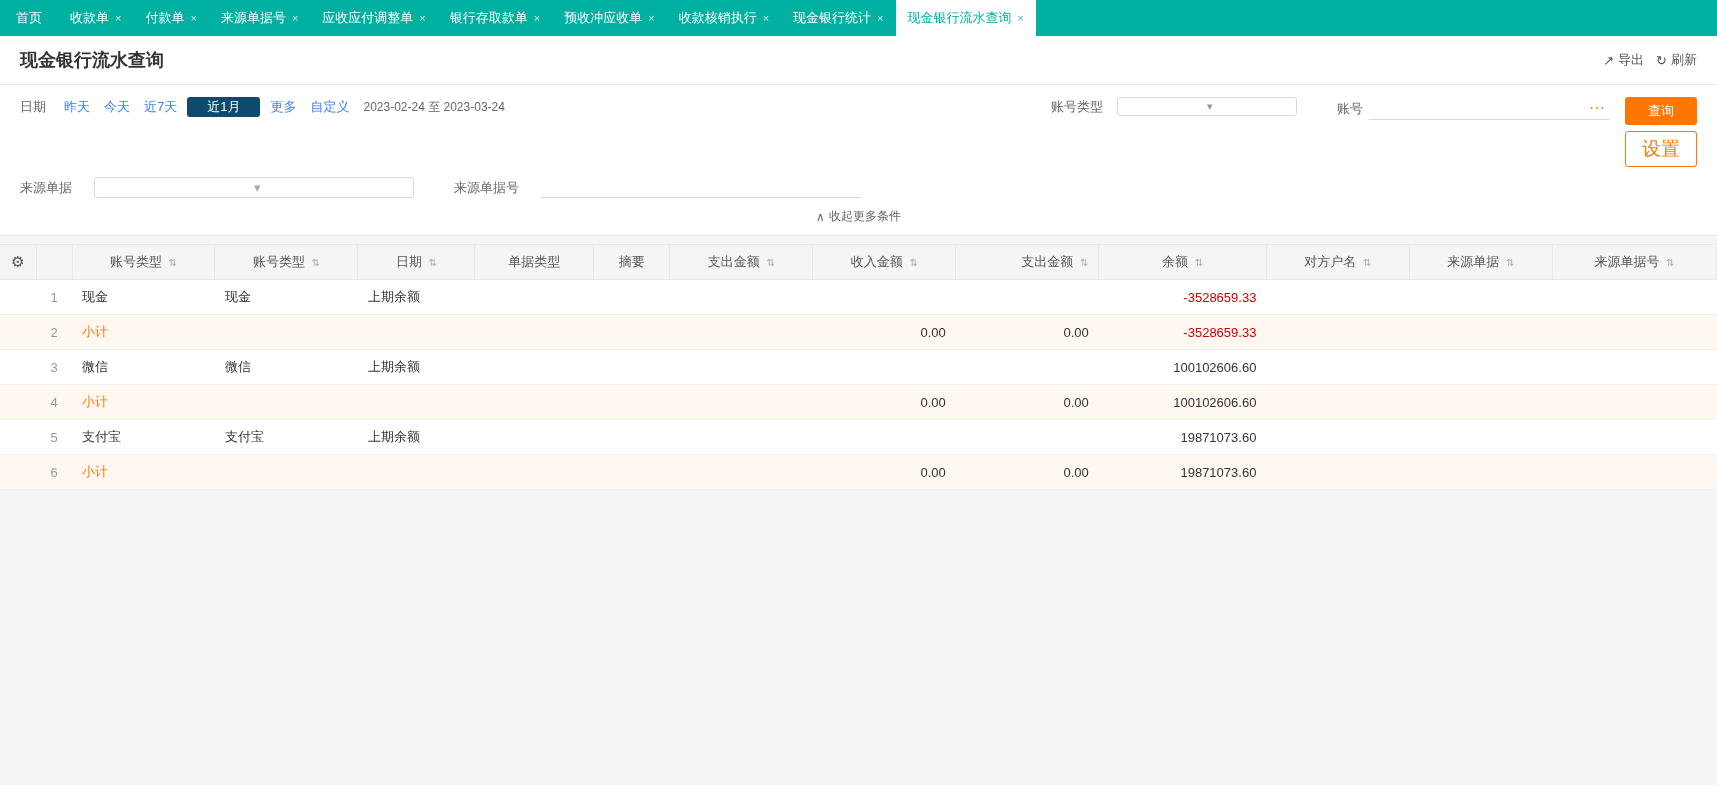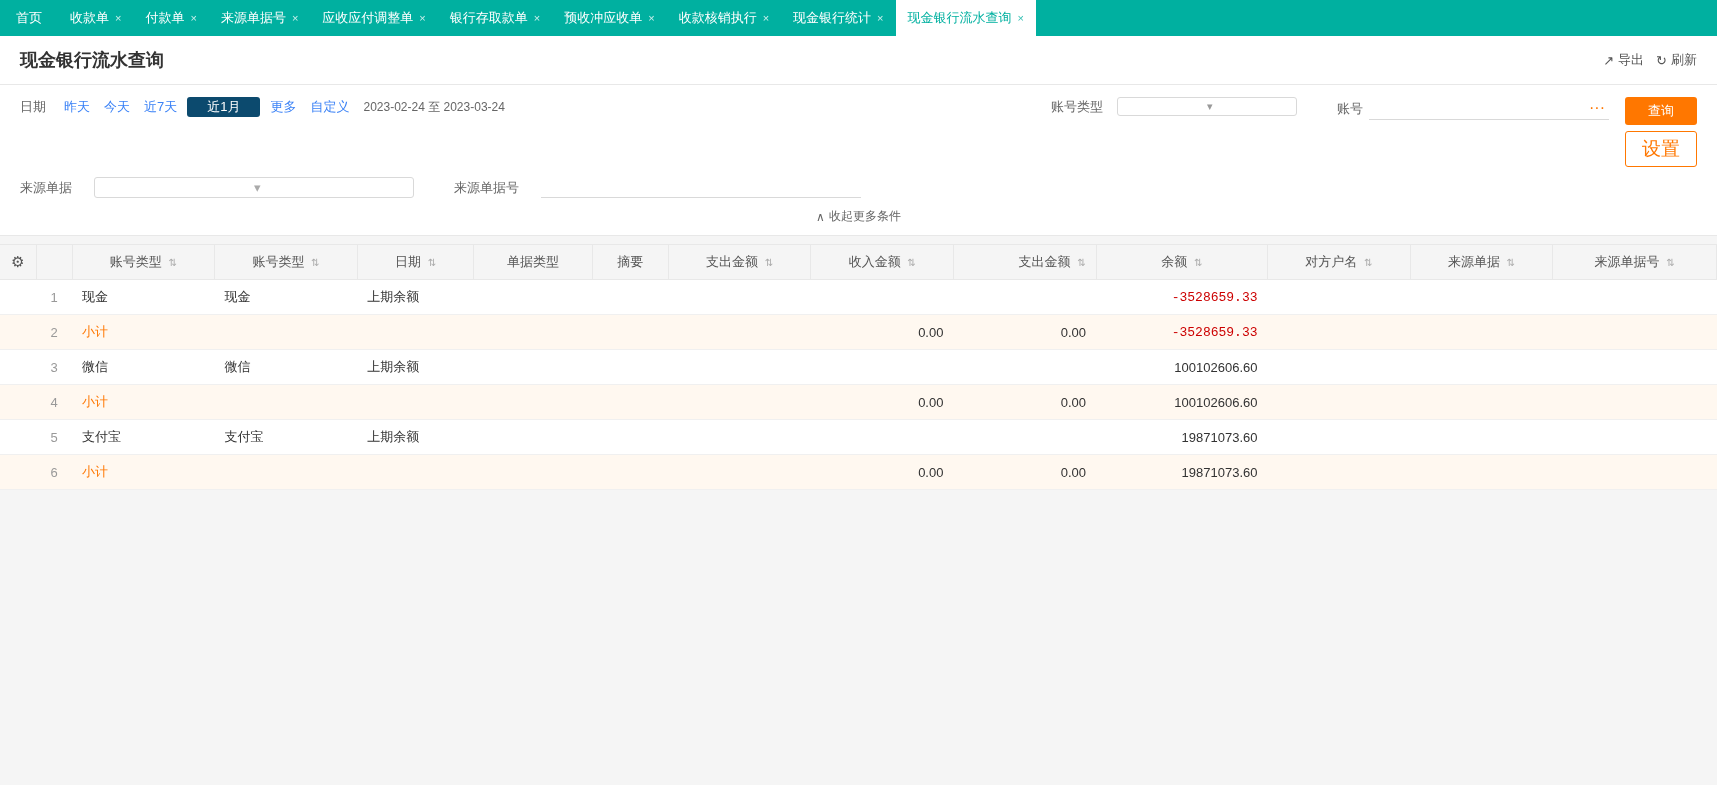--- a/index.html
+++ b/index.html
@@ -263,21 +263,20 @@
       white-space: nowrap;
     }
     tbody td.num {
       text-align: right;
     }
     tbody td.orange {
       color: #ff7700;
     }
     tbody td.red {
       color: #cc0000;
-      font-family: Liberation Mono, monospace;
     }
     .gear-icon {
       font-size: 15px;
       color: #555;
       cursor: pointer;
     }
     .row-num {
       color: #999;
       text-align: center;
     }

